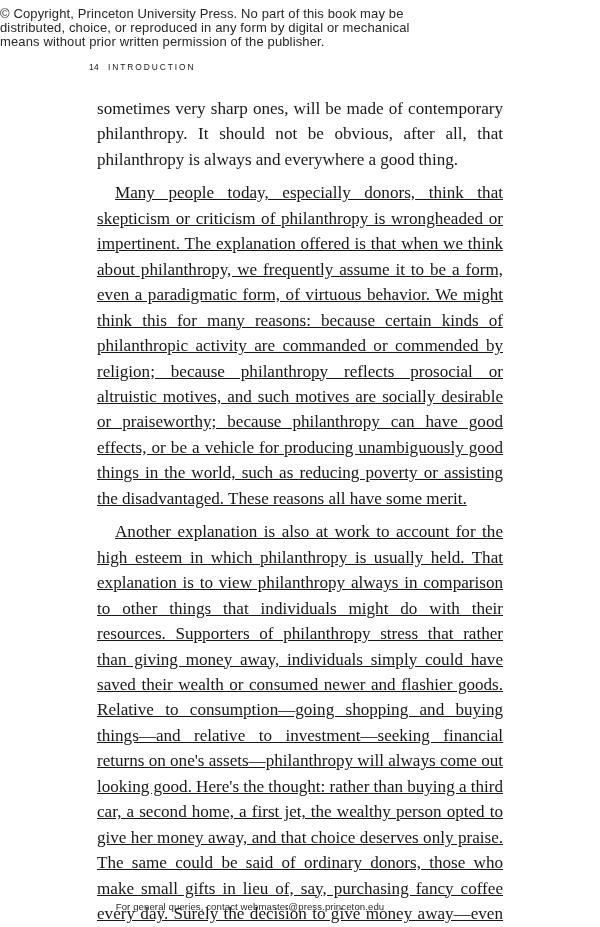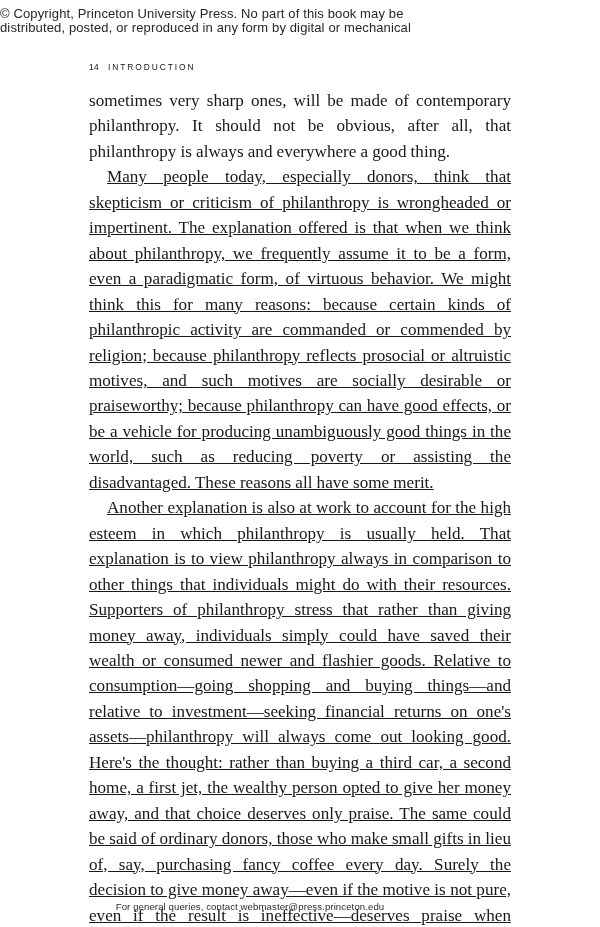--- a/index.html
+++ b/index.html
@@ -58,21 +58,21 @@
   }
 
   
   .body-text {
     position: absolute;
     top: 88px;
     left: 89px;
     width: 422px;
   }
   .body-text p {
-    margin: 0;
+    margin: 8px;
     font-size: 17.1px;
     line-height: 25.45px;
     text-align: justify;
     text-justify: inter-word;
     word-spacing: -0.1px;
     hyphens: none;
     color: #181818;
   }
   .body-text p.indented {
     text-indent: 18px;
@@ -95,21 +95,22 @@
     letter-spacing: 0.01em;
   }
 </style>
 </head>
 <body>
 
 <div class="page">
 
   <div class="copyright-notice">
     <span class="cline">© Copyright, Princeton University Press. No part of this book may be</span>
-    <span class="cline">distributed, posted, or reproduced in any form by digital or mechanical</span>
+    <span class="cline">distributed, choice, or reproduced in any form by digital or mechanical</span>
+    <span class="cline">means without prior written permission of the publisher.</span>
   </div>
 
   <div class="running-head">
     <span class="folio">14</span><span class="chapter-title">INTRODUCTION</span>
   </div>
 
   <div class="body-text">
     <p class="continuation">sometimes very sharp ones, will be made of contemporary philanthropy. It should not be obvious, after all, that philanthropy is always and everywhere a good thing.</p>
     <p class="indented">Many people today, especially donors, think that skepticism or criticism of philanthropy is wrongheaded or impertinent. The explanation offered is that when we think about philanthropy, we frequently assume it to be a form, even a paradigmatic form, of virtuous behavior. We might think this for many reasons: because certain kinds of philanthropic activity are commanded or commended by religion; because philanthropy reflects prosocial or altruistic motives, and such motives are socially desirable or praiseworthy; because philanthropy can have good effects, or be a vehicle for producing unambiguously good things in the world, such as reducing poverty or assisting the disadvantaged. These reasons all have some merit.</p>
     <p class="indented">Another explanation is also at work to account for the high esteem in which philanthropy is usually held. That explanation is to view philanthropy always in comparison to other things that individuals might do with their resources. Supporters of philanthropy stress that rather than giving money away, individuals simply could have saved their wealth or consumed newer and flashier goods. Relative to consumption—going shopping and buying things—and relative to investment—seeking financial returns on one's assets—philanthropy will always come out looking good. Here's the thought: rather than buying a third car, a second home, a first jet, the wealthy person opted to give her money away, and that choice deserves only praise. The same could be said of ordinary donors, those who make small gifts in lieu of, say, purchasing fancy coffee every day. Surely the decision to give money away—even if the motive is not pure, even if the result is ineffective—deserves praise when compared to the identically wealthy person who opts not to engage in philanthropy.</p>

